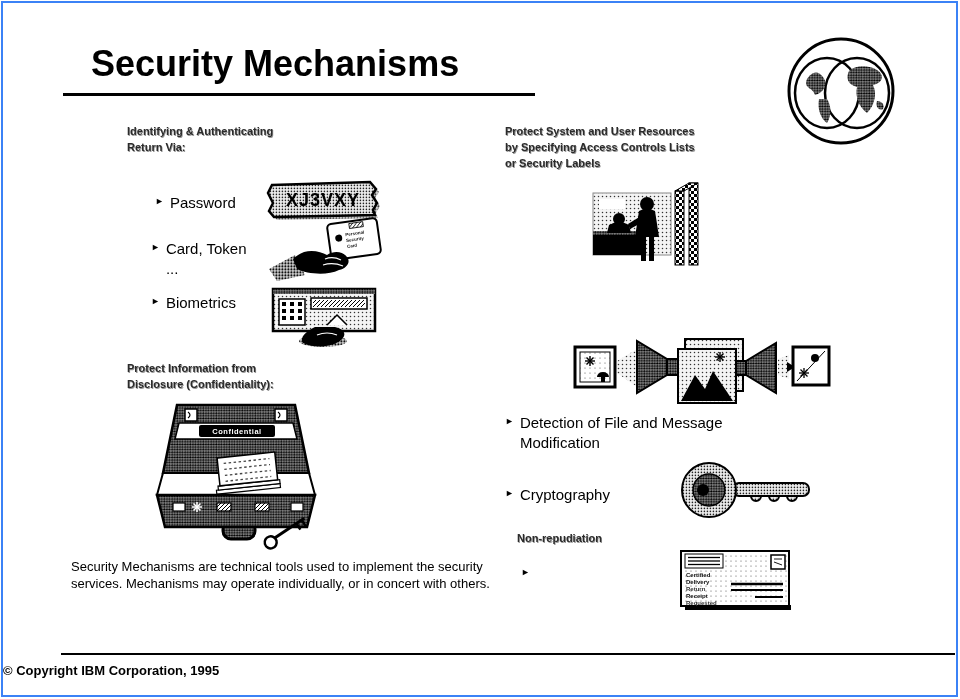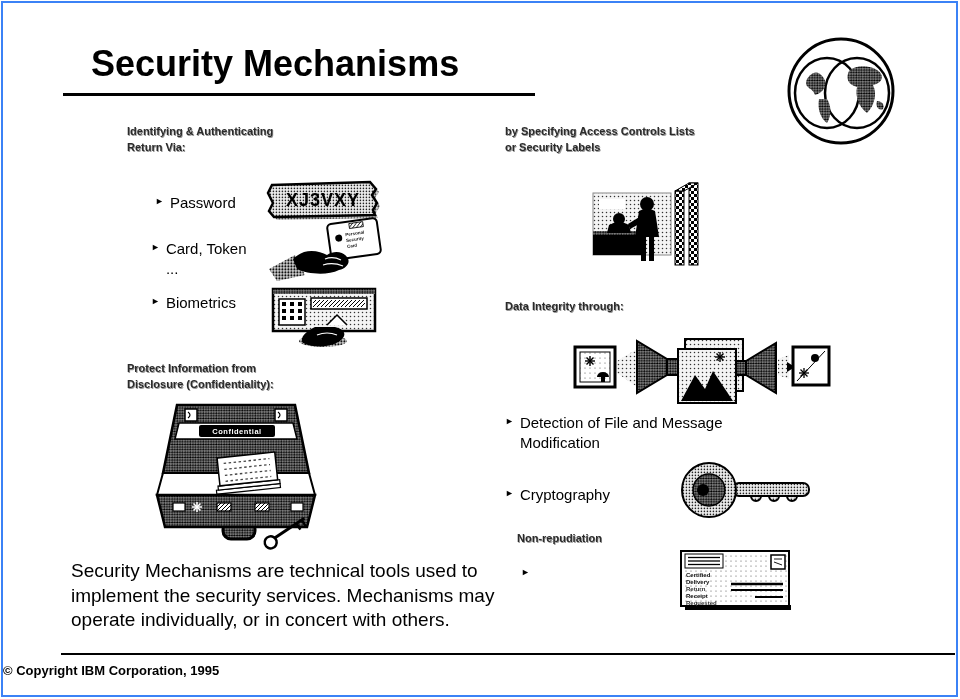--- a/index.html
+++ b/index.html
@@ -10,21 +10,21 @@
   .title { left:88px; top:40px; font-size:36px; font-weight:bold; color:#000; letter-spacing:0; }
   .title-rule { left:60px; top:90px; width:472px; height:3px; background:#000; }
 
   .halftone { font-weight:bold; color:#2b2b2b; text-shadow:0.8px 0.8px 0 #9a9a9a; font-size:11px; line-height:1.45; }
   .halftone span { display:block; }
 
   .bullet-row { display:flex; align-items:flex-start; font-size:15px; color:#000; }
   .bullet-marker { font-size:9px; line-height:1; margin-top:4px; margin-right:6px; color:#000; }
   .bullet-text span { display:block; line-height:1.35; }
 
-  .summary { left:68px; top:556px; width:452px; font-size:19px; line-height:1.3; color:#000; }
+  .summary { left:68px; top:556px; width:452px; font-size:13px; line-height:1.3; color:#000; }
 
   .footer-rule { left:58px; top:650px; width:894px; height:2px; background:#000; }
   .copyright { left:0; top:660px; width:854px; text-align:left; font-size:13px; font-weight:bold; color:#000; }
 
   svg { display:block; }
   svg text { font-family:"Liberation Sans", sans-serif; }
 </style>
 </head>
 <body>
 
@@ -201,20 +201,21 @@
         <line x1="12" y1="15" x2="46" y2="4" stroke="#000" stroke-width="3"></line>
         <line x1="37" y1="7" x2="39" y2="14" stroke="#000" stroke-width="2.5"></line>
         <line x1="43" y1="5" x2="45" y2="12" stroke="#000" stroke-width="2.5"></line>
       </g>
     </svg>
   </div>
 
   <p class="abs summary">Security Mechanisms are technical tools used to implement the security services. Mechanisms may operate individually, or in concert with others.</p>
 
   <div class="abs halftone" style="left:502px; top:121px;">
+    <span>Protect System and User Resources</span>
     <span>by Specifying Access Controls Lists</span>
     <span>or Security Labels</span>
   </div>
 
   <div class="abs" style="left:586px; top:176px;">
     <svg width="114" height="94" viewBox="0 0 114 94">
       <rect x="4" y="14" width="78" height="62" fill="url(#pd-light)" stroke="#888" stroke-width="1"></rect>
       <rect x="10" y="20" width="26" height="10" fill="#fff"></rect>
       <rect x="4" y="52" width="62" height="4" fill="url(#pd-dense)"></rect>
       <rect x="4" y="56" width="52" height="20" fill="#000"></rect>
@@ -224,23 +225,20 @@
       <path d="M50,32 q8,-5 16,0 l4,26 h-24 z" fill="#000"></path>
       <path d="M52,37 l-13,8 2,5 13,-7 z" fill="#000"></path>
       <rect x="52" y="58" width="5" height="24" fill="#000"></rect>
       <rect x="60" y="58" width="5" height="24" fill="#000"></rect>
       <rect x="86" y="12" width="9" height="74" fill="url(#pd-checker)" stroke="#000" stroke-width="1"></rect>
       <rect x="100" y="4" width="9" height="82" fill="url(#pd-checker)" stroke="#000" stroke-width="1"></rect>
       <polygon points="86,12 100,4 109,4 95,12" fill="url(#pd-checker)" stroke="#000" stroke-width="1"></polygon>
     </svg>
   </div>
 
-  <div class="abs halftone" style="left:502px; top:296px;">
-    <span>Data Integrity through:</span>
-  </div>
 
   <div class="abs" style="left:570px; top:328px;">
     <svg width="258" height="74" viewBox="0 0 258 74">
       <rect x="2" y="16" width="40" height="40" fill="#fff" stroke="#000" stroke-width="3"></rect>
       <rect x="7" y="21" width="30" height="30" fill="url(#pd-vlight)" stroke="#000" stroke-width="1"></rect>
       <g stroke="#000" stroke-width="1.4">
         <line x1="12" y1="30" x2="22" y2="30"></line>
           <line x1="17" y1="25" x2="17" y2="35"></line>
         <line x1="13.5" y1="26.5" x2="20.5" y2="33.5"></line>
           <line x1="20.5" y1="26.5" x2="13.5" y2="33.5"></line>

